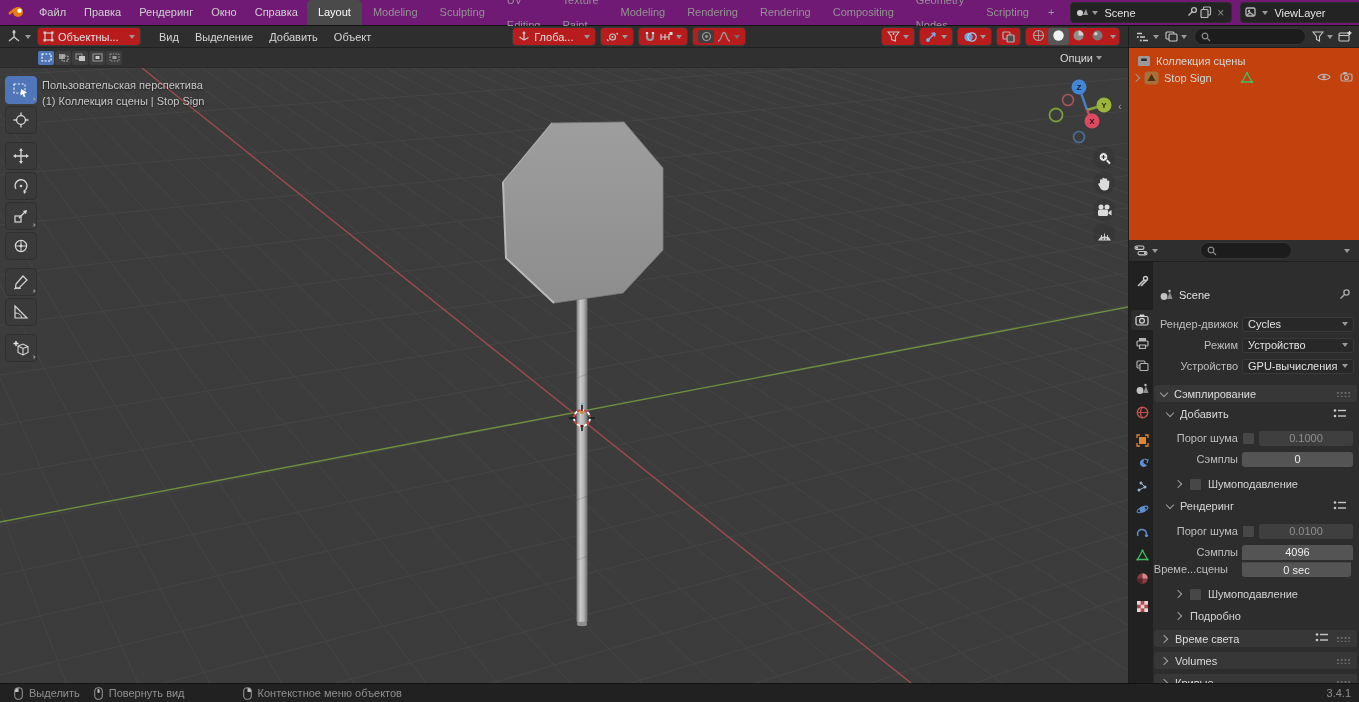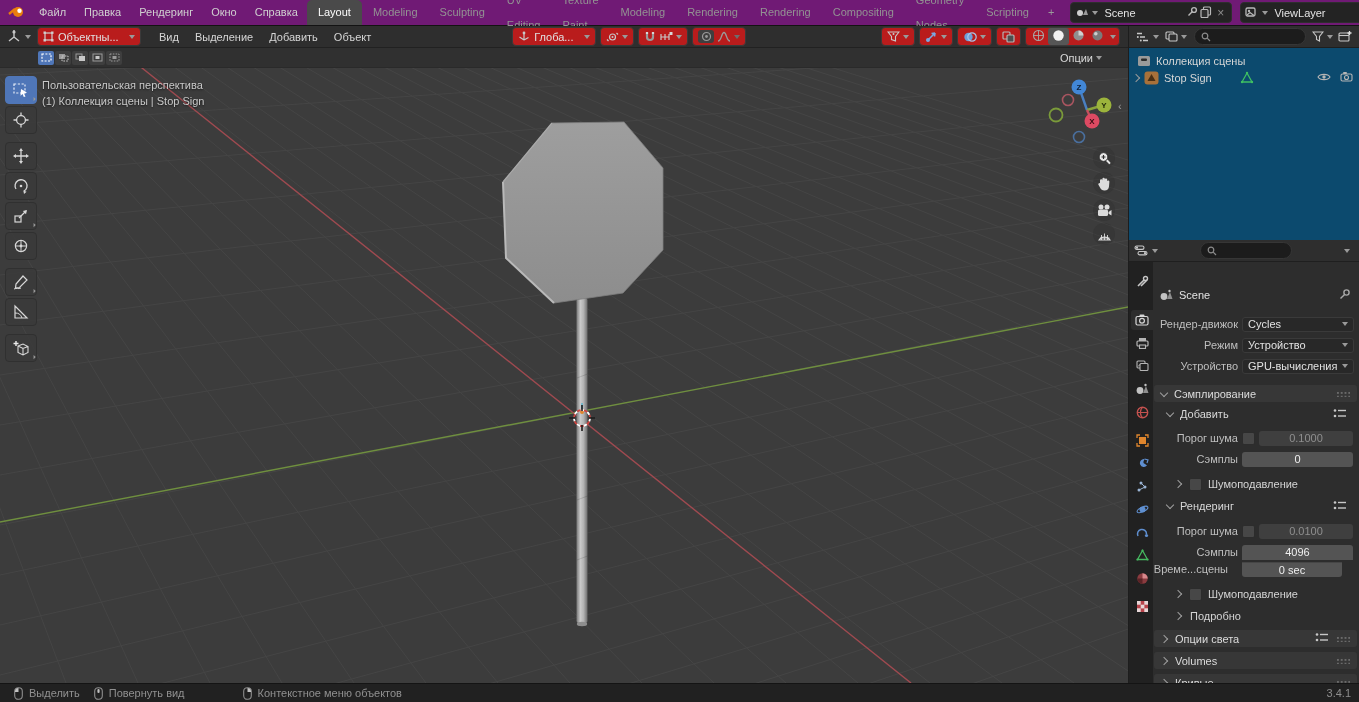--- a/index.html
+++ b/index.html
@@ -49,21 +49,21 @@
   .tool.active{background:var(--accent);border-color:var(--accent);}
   .tool.gap{margin-top:8px;}
   .tool .fly{position:absolute;right:2px;bottom:2px;width:0;height:0;
              border-left:3px solid transparent;border-top:3px solid transparent;border-bottom:3px solid #9a9a9a;transform:rotate(-45deg);}
   
   #navgizmo{position:absolute;left:1047px;top:22px;}
   .vicon{position:absolute;left:1093px;width:22px;height:22px;display:flex;align-items:center;justify-content:center;
          border-radius:11px;background:rgba(40,40,40,.25);}
   .sbtab{position:absolute;left:1118px;top:52px;color:#9a9a9a;font-size:11px;}
   
-  #outliner{position:absolute;left:1129px;top:26px;width:230px;height:214px;background:#0c4a6e;}
+  #outliner{position:absolute;left:1129px;top:26px;width:230px;height:214px;background:#c2410c;}
   #outliner-header{height:22px;background:#2e2e2e;display:flex;align-items:center;border-bottom:1px solid #1e1e1e;box-sizing:border-box;padding:0 4px;}
   .searchbox{display:flex;align-items:center;background:#1c1c1c;border:1px solid #363636;border-radius:9px;height:15px;padding:0 6px;color:#888;}
   .orow{display:flex;align-items:center;height:17px;padding-left:8px;position:relative;}
   .orow .nm{padding-left:5px;color:#d6d6d6;}
   
   #props{position:absolute;left:1129px;top:240px;width:230px;height:443px;background:#2d2d2d;}
   #props-header{height:22px;background:#2e2e2e;border-bottom:1px solid #1f1f1f;box-sizing:border-box;
                 display:flex;align-items:center;padding:0 5px;}
   #tabcol{position:absolute;left:0;top:22px;width:24px;height:421px;background:#212121;}
   .ptab{position:absolute;left:2px;width:22px;height:20px;display:flex;align-items:center;justify-content:center;border-radius:3px 0 0 3px;}
@@ -821,35 +821,35 @@
         <span class="plabel">Порог шума</span>
         <span class="chk" style="position:absolute;left:89px"></span>
         <span class="val dis" style="left:106px;width:94px">0.0100</span>
       </div>
       <div class="prow" style="top:282px">
         <span class="plabel">Сэмплы</span>
         <span class="val" style="left:89px;width:111px;border-radius:3px 3px 0 0">4096</span>
       </div>
       <div class="prow" style="top:299px">
         <span class="plabel" style="width:85px;left:-10px;white-space:nowrap">Време...сцены</span>
-        <span class="val" style="left:89px;width:100px;border-radius:0 0 3px 3px;border-top:1px solid #464646;box-sizing:border-box">0 sec</span>
+        <span class="val" style="left:89px;width:109px;border-radius:0 0 3px 3px;border-top:1px solid #464646;box-sizing:border-box">0 sec</span>
       </div>
       <div class="prow" style="top:324px">
         <span class="chev right" style="margin-left:22px"></span>
         <span class="chk" style="margin-left:8px"></span>
         <span style="margin-left:6px;color:#d4d4d4">Шумоподавление</span>
       </div>
       <div class="prow" style="top:346px">
         <span class="chev right" style="margin-left:22px"></span>
         <span style="margin-left:9px;color:#d4d4d4">Подробно</span>
       </div>
 
       <div class="phdr" style="top:368px">
         <span class="chev right"></span>
-        <span style="margin-left:8px">Опции света</span>
+        <span style="margin-left:8px">Време света</span>
         <span style="margin-left:auto;margin-right:6px">
           <svg width="14" height="11" viewBox="0 0 14 11">
               <circle cx="2" cy="2.5" r="1.3" fill="#c8c8c8"></circle>
               <path d="M5 2.5 H13" stroke="#c8c8c8" stroke-width="1.4"></path>
               <circle cx="2" cy="8" r="1.3" fill="#c8c8c8"></circle>
               <path d="M5 8 H13" stroke="#c8c8c8" stroke-width="1.4"></path>
             </svg></span>
         <span class="dots"></span>
       </div>
       <div class="phdr" style="top:390px">

